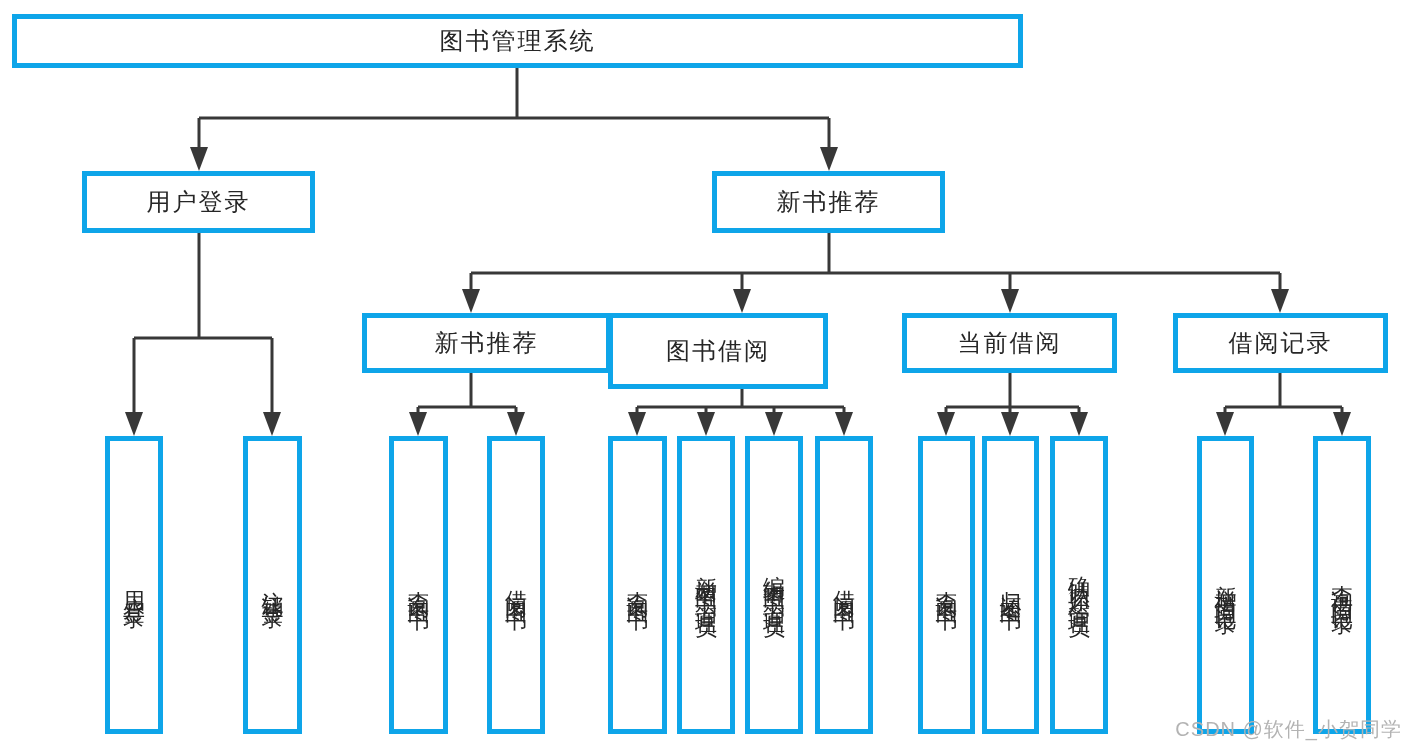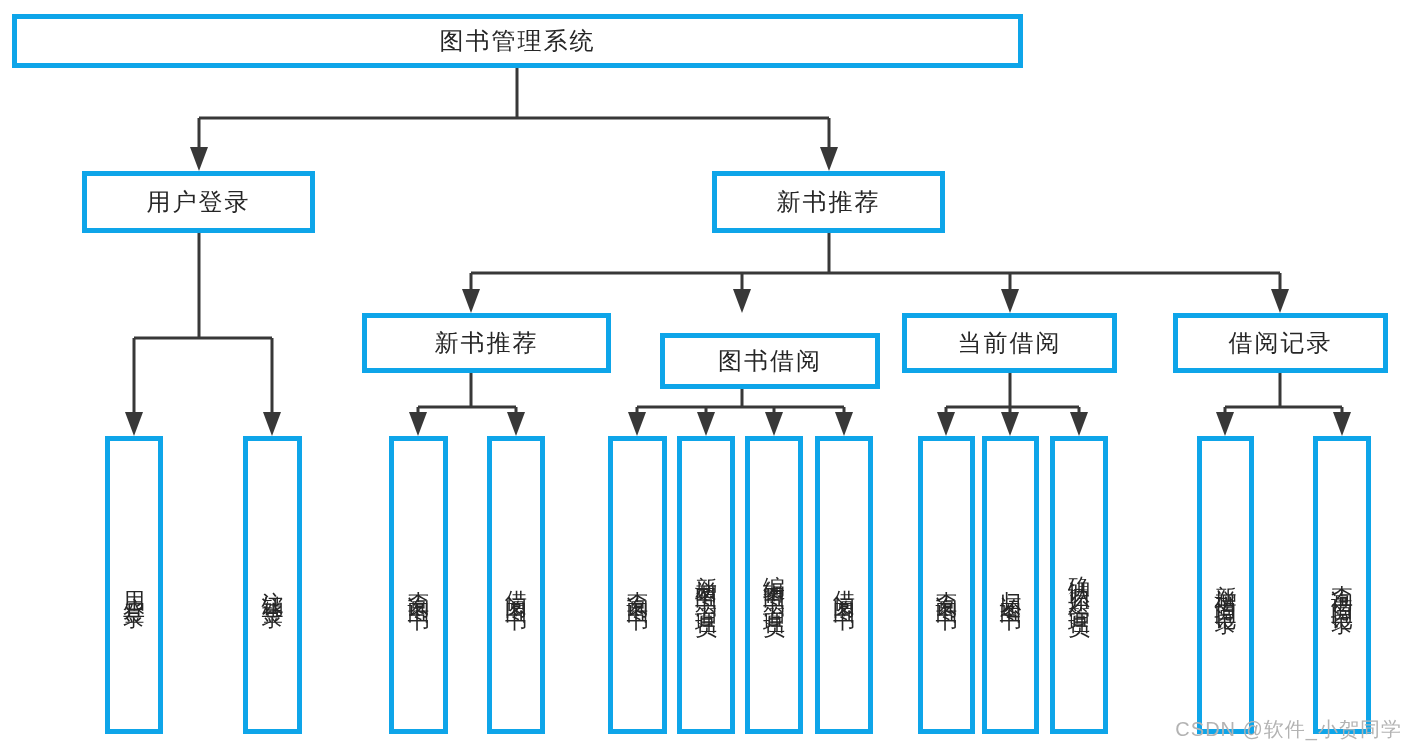--- a/index.html
+++ b/index.html
@@ -93,21 +93,21 @@
       <polygon points="1333,412 1351,412 1342,436"></polygon>
     </g>
   </svg>
 
   <div class="node hnode" style="left:12px; top:14px; width:1011px; height:54px;">图书管理系统</div>
 
   <div class="node hnode" style="left:82px; top:171px; width:233px; height:62px;">用户登录</div>
   <div class="node hnode" style="left:712px; top:171px; width:233px; height:62px;">新书推荐</div>
 
   <div class="node hnode" style="left:362px; top:313px; width:249px; height:60px;">新书推荐</div>
-  <div class="node hnode" style="left:660px; top:313px; width:220px; height:56px;margin-top:20px;">图书借阅</div>
+  <div class="node hnode" style="left:608px; top:313px; width:220px; height:76px;">图书借阅</div>
   <div class="node hnode" style="left:1173px; top:313px; width:215px; height:60px;">借阅记录</div>
   <div class="node hnode" style="left:902px; top:313px; width:215px; height:60px;">当前借阅</div>
 
   <div class="node leaf" style="left:105px; top:436px; width:58px; height:298px;">用户登录</div>
   <div class="node leaf" style="left:243px; top:436px; width:59px; height:298px;">注销登录</div>
 
   <div class="node leaf" style="left:389px; top:436px; width:59px; height:298px;">查询图书</div>
   <div class="node leaf" style="left:487px; top:436px; width:58px; height:298px;">借阅图书</div>
 
   <div class="node leaf" style="left:608px; top:436px; width:59px; height:298px;">查询图书</div>

